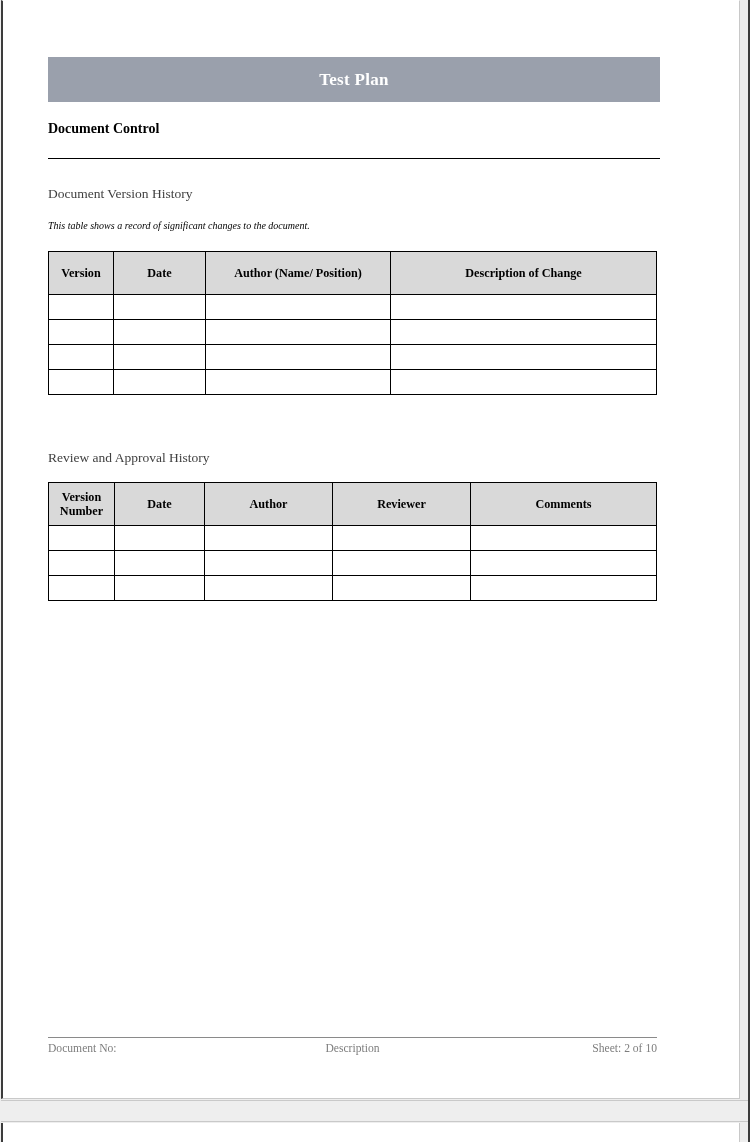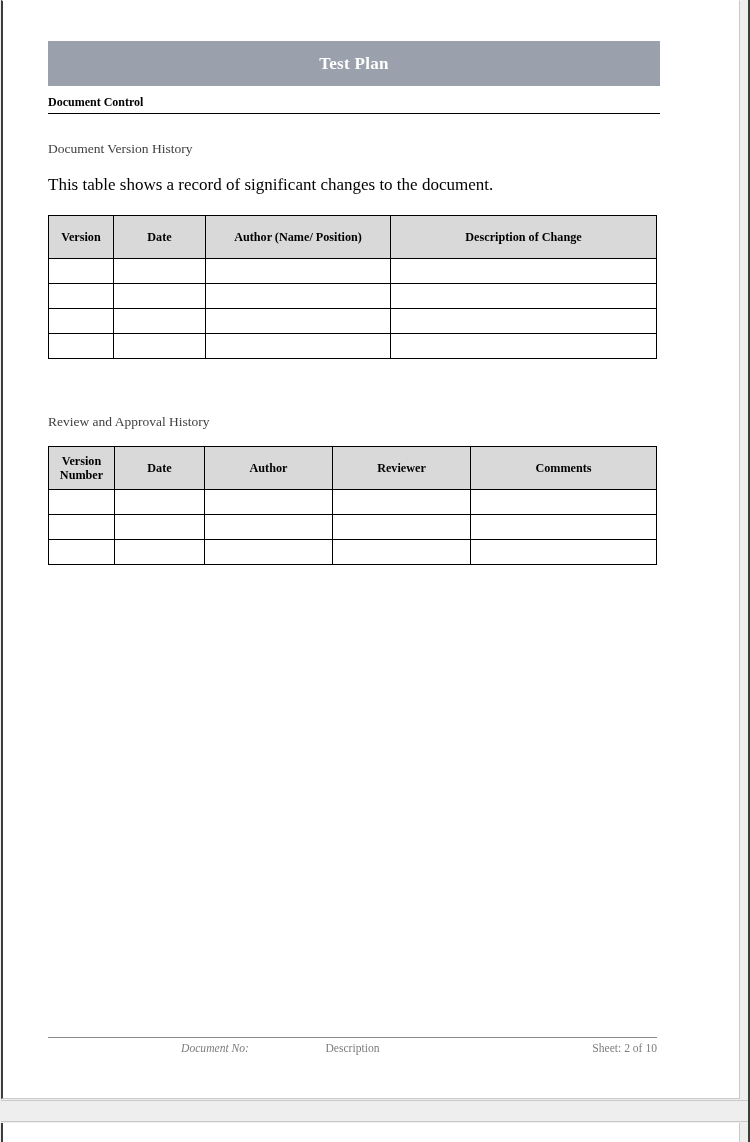--- a/index.html
+++ b/index.html
@@ -70,21 +70,21 @@
     background: #ffffff;
     border-left: 2px solid #3c3c3c;
     border-right: 1px solid #c8c8c8;
     box-sizing: border-box;
   }
 
   
   .content {
     position: absolute;
     left: 45px;
-    top: 0;
+    top: 16px;
     width: 612px;
   }
 
   
   .title-banner {
     margin-top: 40px;
     height: 45px;
     background: #9aa0ac;
     display: flex;
     align-items: center;
@@ -92,39 +92,40 @@
   }
   .title-banner .title-text {
     color: #ffffff;
     font-size: 17px;
     font-weight: bold;
     letter-spacing: 0.3px;
   }
 
   
   .section-heading {
-    margin-top: 9px;
-    font-size: 12px;
+    margin-top: 19px;
+    font-size: 14px;
     font-weight: bold;
     color: #000000;
-    padding-bottom: 3px;
+    padding-bottom: 21px;
     border-bottom: 1.6px solid #000000;
   }
 
   .sub-heading {
     margin-top: 27px;
     font-size: 13.5px;
     font-weight: normal;
     color: #404040;
   }
 
   .body-text {
     margin-top: 18px;
-    font-size: 17px;
+    font-size: 10px;
     color: #000000;
+    font-style: italic;
   }
 
   
   table.doc-table {
     border-collapse: collapse;
     table-layout: fixed;
     width: 608px;
   }
   table.doc-table td,
   table.doc-table th {
@@ -165,21 +166,21 @@
     border-top: 1.2px solid #8a8a8a;
     padding-top: 4px;
     color: #7d7d7d;
     font-size: 11.6px;
     line-height: 1.28;
   }
   .footer-row {
     display: flex;
     width: 100%;
   }
-  .footer-col-left { width: 33%; text-align: right; font-style: italic; }
+  .footer-col-left { width: 33%; text-align: left; }
   .footer-col-mid  { width: 34%; text-align: center; }
   .footer-col-right{ width: 33%; text-align: right; }
 </style>
 </head>
 <body>
 
 <div class="viewer">
 
   <div class="page">
 

